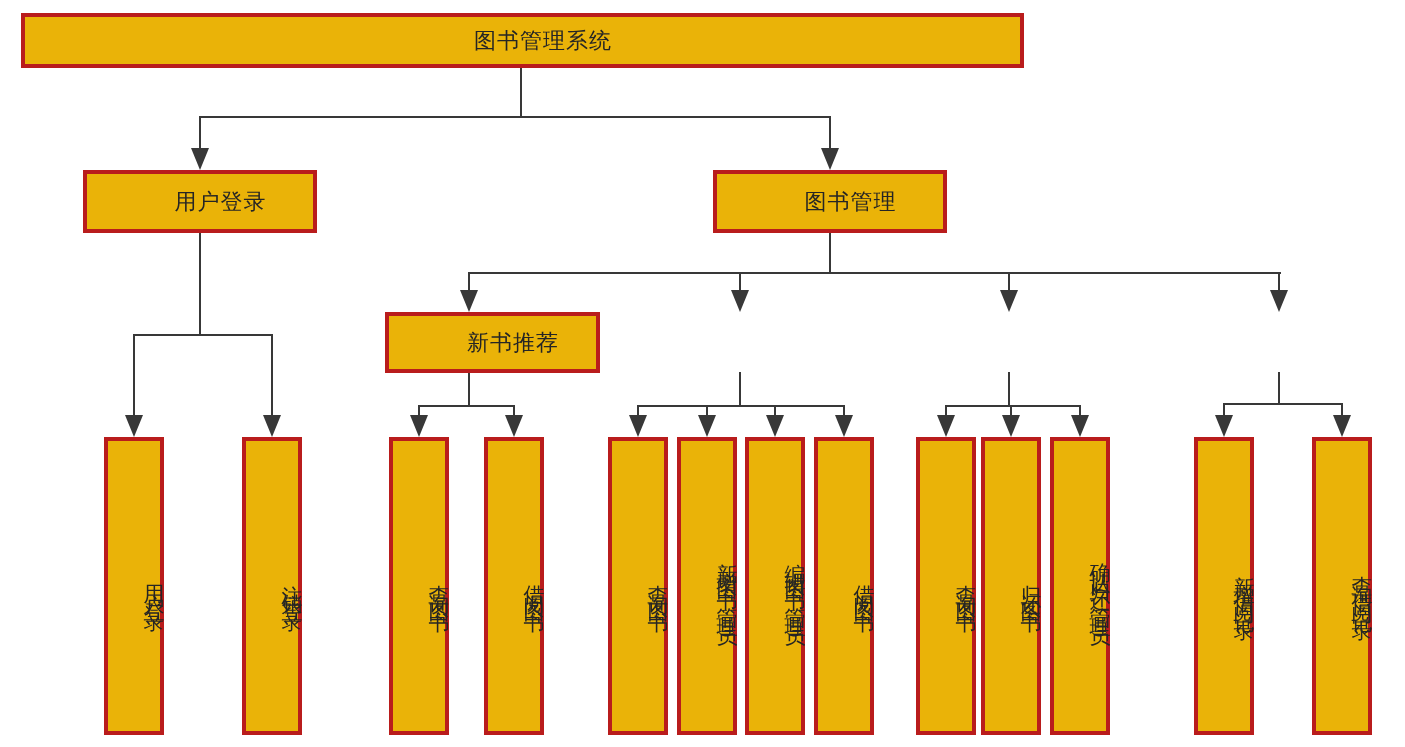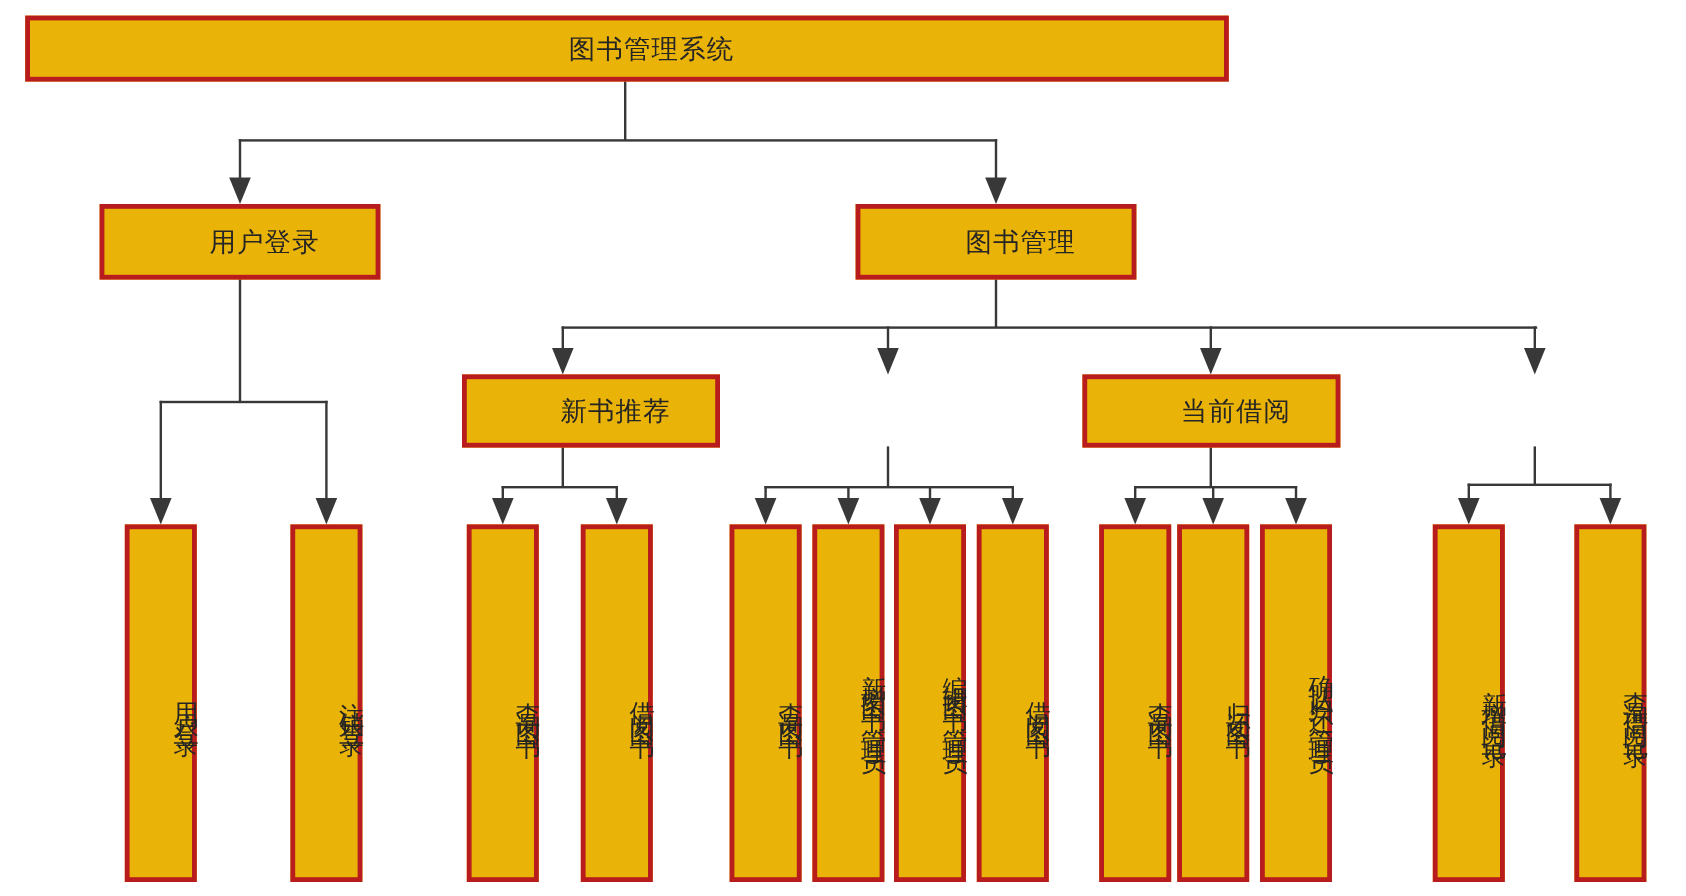--- a/index.html
+++ b/index.html
@@ -152,23 +152,20 @@
   <div class="box n-login">
     <span class="lbl">用户登录</span>
   </div>
   <div class="box n-mgmt">
     <span class="lbl">图书管理</span>
   </div>
 
   <div class="box n-newbooks">
     <span class="lbl">新书推荐</span>
   </div>
-  <div class="box n-current">
-    <span class="lbl">当前借阅</span>
-  </div>
 
   <div class="box vbox v1">
     <span class="lbl">用户登录</span>
   </div>
   <div class="box vbox v2">
     <span class="lbl">注销登录</span>
   </div>
   <div class="box vbox v3">
     <span class="lbl">查询图书</span>
   </div>

